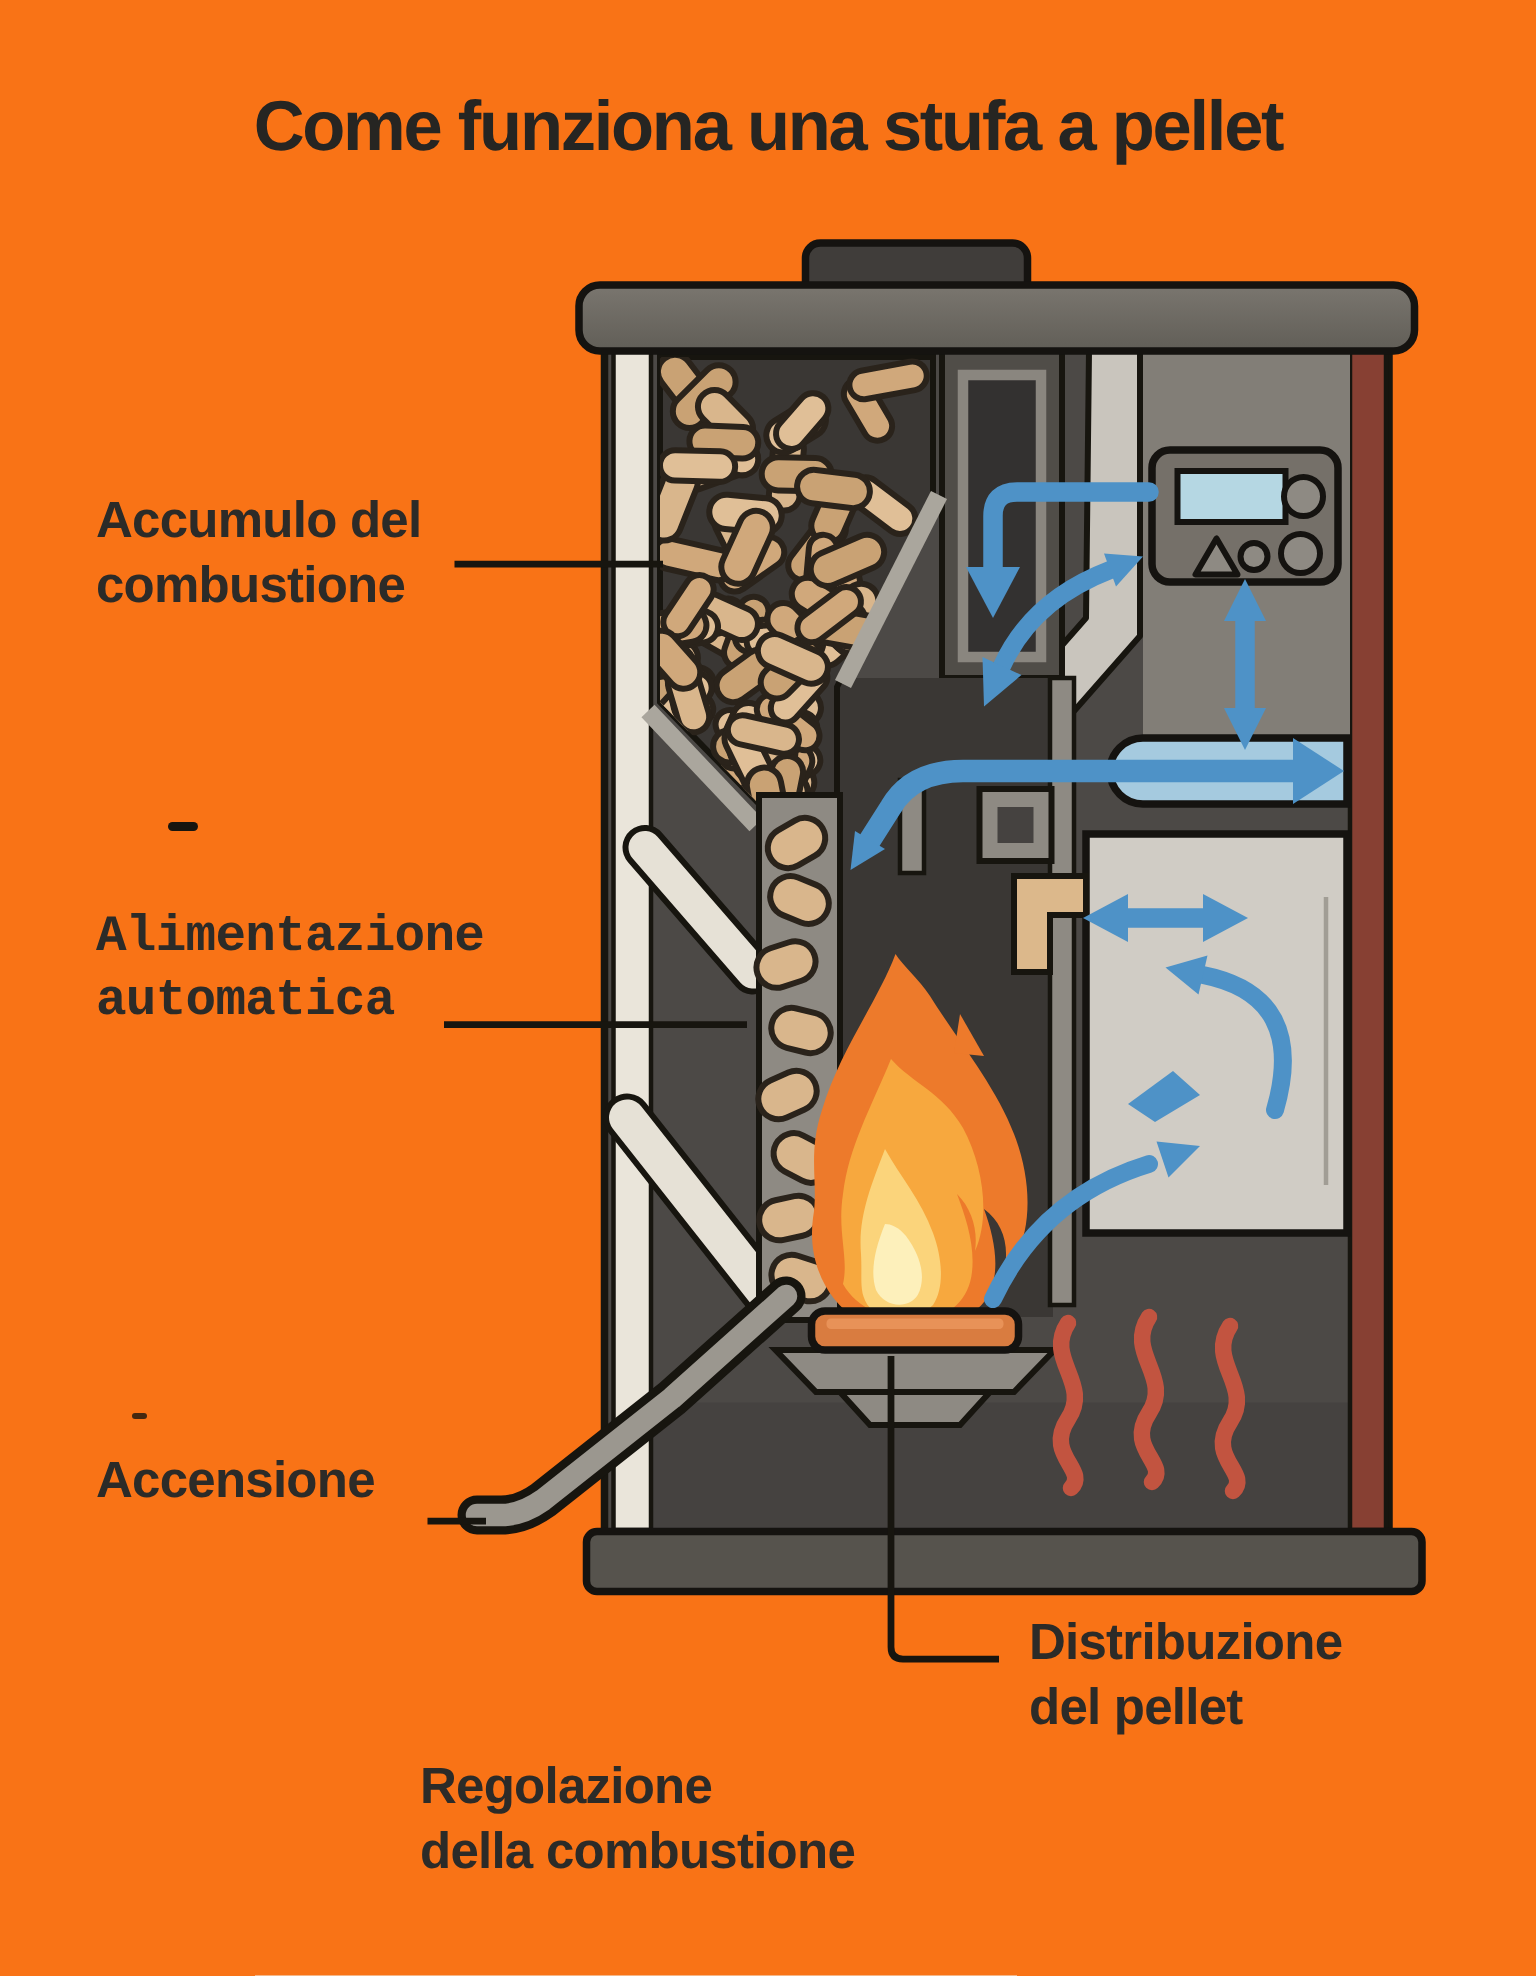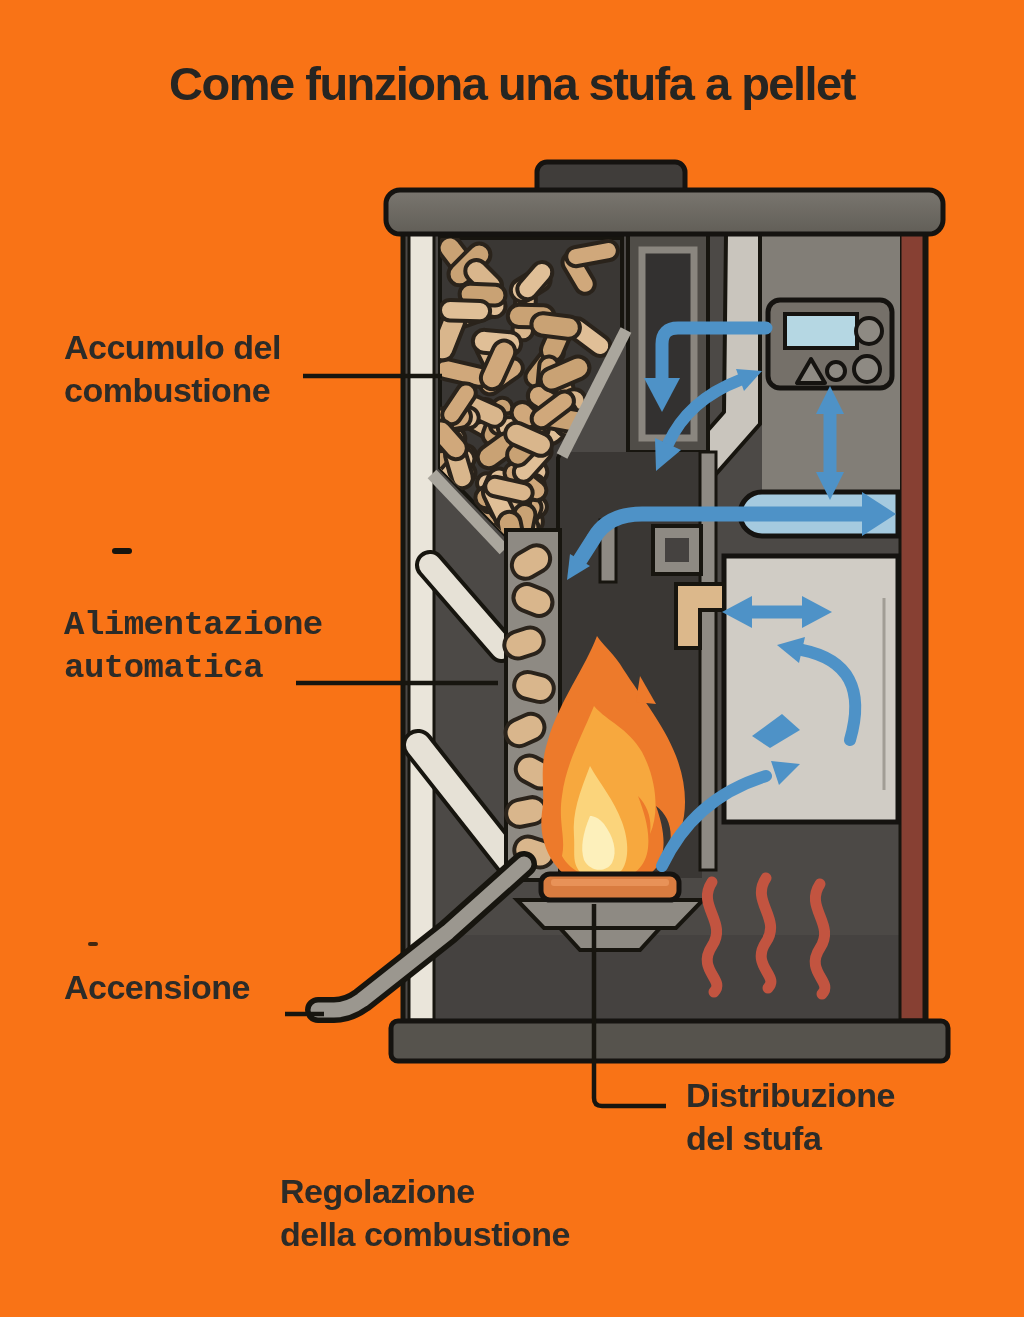--- a/index.html
+++ b/index.html
@@ -226,17 +226,17 @@
     <rect x="112" y="548" width="20" height="6" rx="3" fill="#17150f"></rect>
     <rect x="88" y="942" width="10" height="4" rx="2" fill="#17150f" opacity="0.8"></rect>
   </svg>
 
   <div class="label" id="lbl-fuel">Accumulo del
 combustione</div>
   <div class="label" id="lbl-feed">Alimentazione
 automatica</div>
   <div class="label" id="lbl-ign">Accensione</div>
   <div class="label" id="lbl-dist">Distribuzione
-del stufa</div>
+del pellet</div>
   <div class="label" id="lbl-reg">Regolazione
 della combustione</div>
 
 </div>
 
 </body></html>

